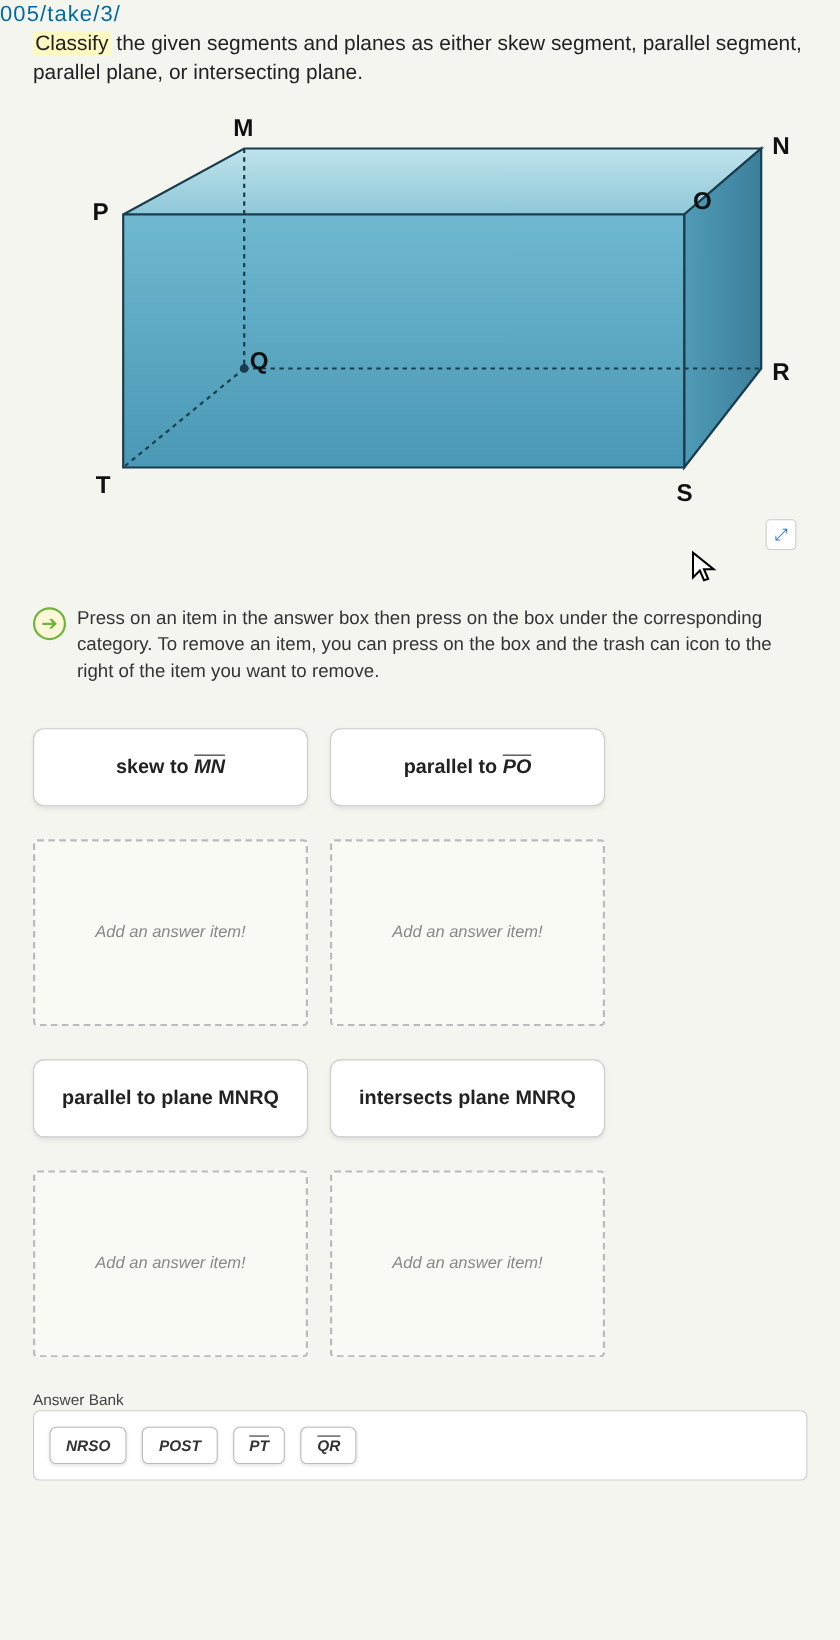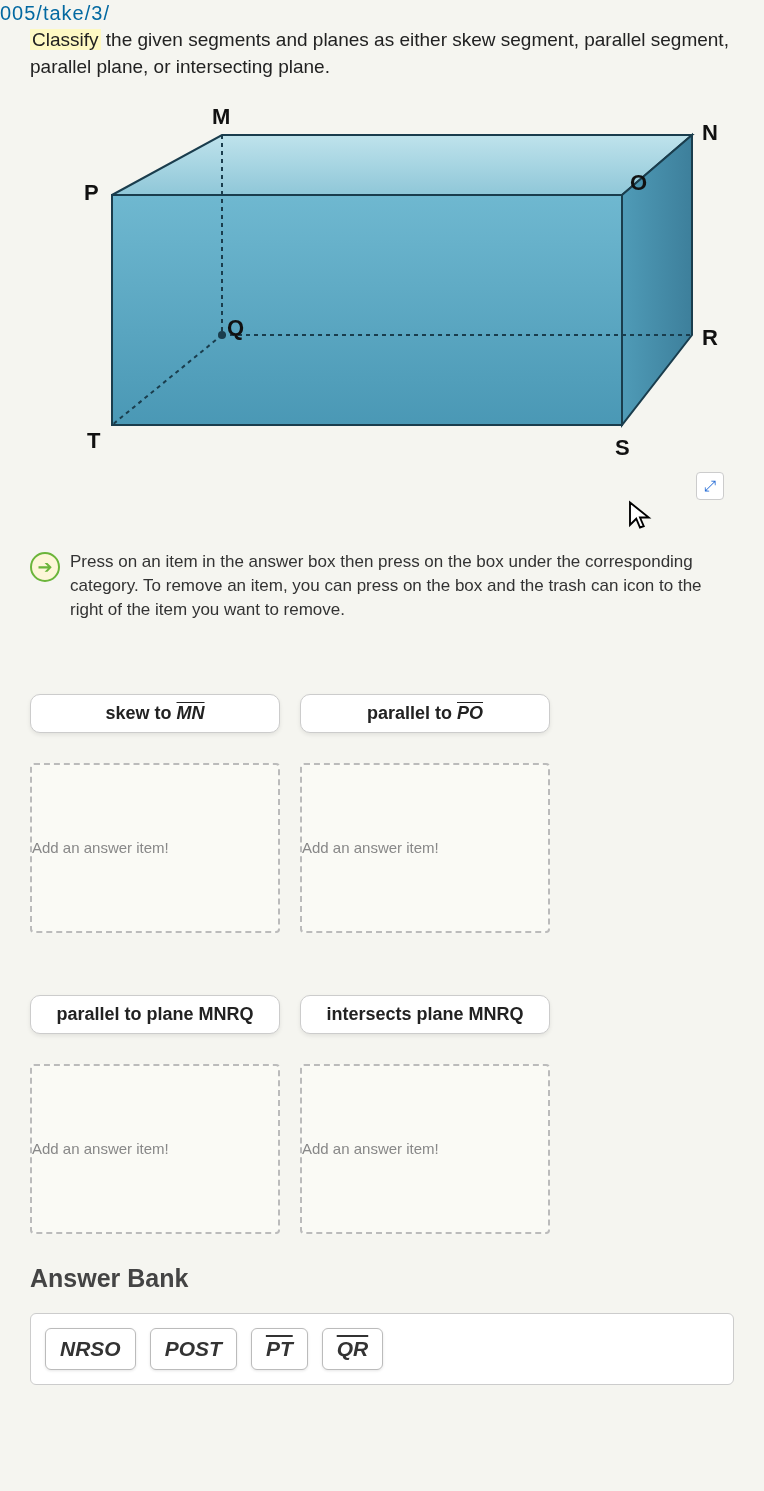--- a/index.html
+++ b/index.html
@@ -87,61 +87,61 @@
   .drop-grid {
     display: grid;
     grid-template-columns: 250px 250px;
     gap: 30px 20px;
     padding: 30px 30px 10px 30px;
   }
   .cat-label {
     background: #fff;
     border: 1px solid #ccc;
     border-radius: 10px;
-    padding: 8px 14px;
+    padding: 24px 14px;
     font-size: 18px;
     font-weight: bold;
     text-align: center;
     color: #222;
     box-shadow: 0 2px 4px rgba(0,0,0,0.08);
-    margin-top: 32px;
   }
   .cat-label .ov { text-decoration: overline; font-style: italic; }
   .cat-label .it { }
   .drop-zone {
     border: 2px dashed #bbb;
     background: #fafaf5;
     height: 170px;
     border-radius: 4px;
     display: flex;
     align-items: center;
-    justify-content: flex-start;
+    justify-content: center;
     color: #888;
     font-size: 15px;
+    font-style: italic;
   }
   .answer-bank-title {
-    padding: 20px 30px 20px 30px;
-    font-size: 25px;
-    font-weight: bold;
+    padding: 20px 30px 2px 30px;
+    font-size: 14px;
+    font-weight: normal;
     color: #444;
   }
   .bank {
     margin: 0 30px;
     border: 1px solid #ccc;
     border-radius: 6px;
     background: #fff;
     padding: 14px;
     display: flex;
     gap: 14px;
   }
   .bank-item {
     border: 1px solid #bbb;
     border-radius: 6px;
     padding: 8px 14px;
-    font-size: 21px;
+    font-size: 14px;
     font-style: italic;
     font-weight: bold;
     background: #fff;
     box-shadow: 0 1px 3px rgba(0,0,0,0.1);
     cursor: grab;
   }
   .bank-item .ov { text-decoration: overline; }
 </style>
 </head>
 <body>

